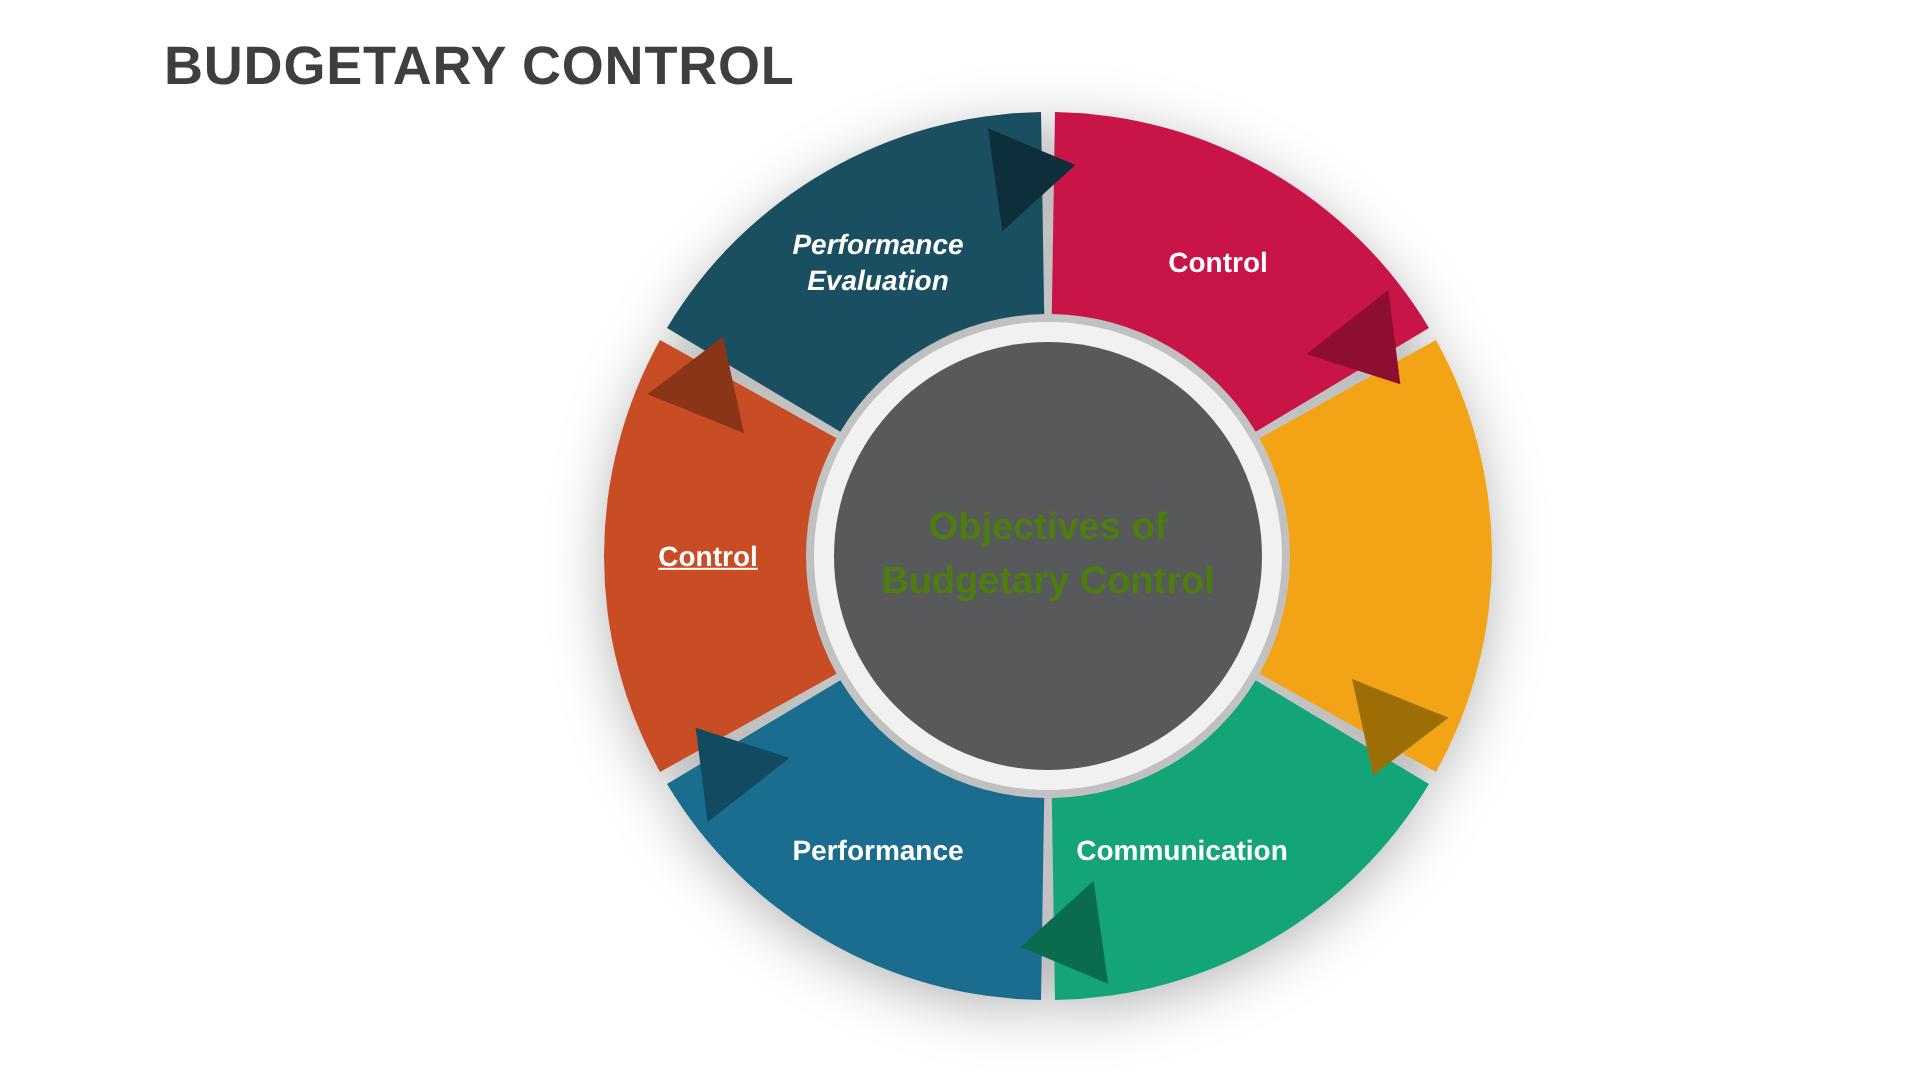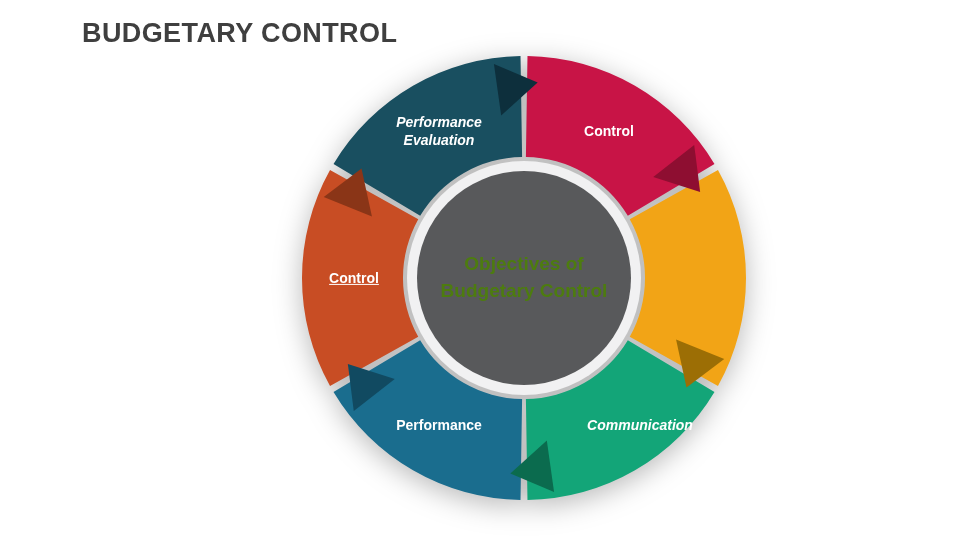--- a/index.html
+++ b/index.html
@@ -85,21 +85,21 @@
         <polygon points="650.21,145.02 609.23,177.03 656.16,192.08" fill="#8E0E31"></polygon>
         <polygon points="680.27,358.92 632.06,339.44 642.49,387.60" fill="#9C6E05"></polygon>
         <polygon points="510.06,491.90 502.82,440.40 466.33,473.52" fill="#0B6B4E"></polygon>
         <polygon points="309.79,410.98 350.77,378.97 303.84,363.92" fill="#114A61"></polygon>
         <polygon points="279.73,197.08 327.94,216.56 317.51,168.40" fill="#8A3517"></polygon>
         <polygon points="449.94,64.10 457.18,115.60 493.67,82.48" fill="#0D2F3C"></polygon>
         <circle cx="480" cy="278" r="107" fill="#58595B"></circle>
       </svg>
     <div id="labels">
         <div class="seg-label" style="left: 565px; top: 130.78px;">Control</div>
-        <div class="seg-label" style="left: 596px; top: 425.22px; font-style: italic;">Communication</div>
+        <div class="seg-label" style="left: 547px; top: 425.22px;">Communication</div>
         <div class="seg-label" style="left: 395px; top: 425.22px;">Performance</div>
         <div class="seg-label" style="left: 310px; top: 278px; text-decoration: underline;">Control</div>
         <div class="seg-label" style="left: 395px; top: 130.78px; font-style: italic;">Performance
 Evaluation</div>
       </div>
     <div class="center-label">Objectives of
 Budgetary Control</div>
   </div>
 </div>
 

